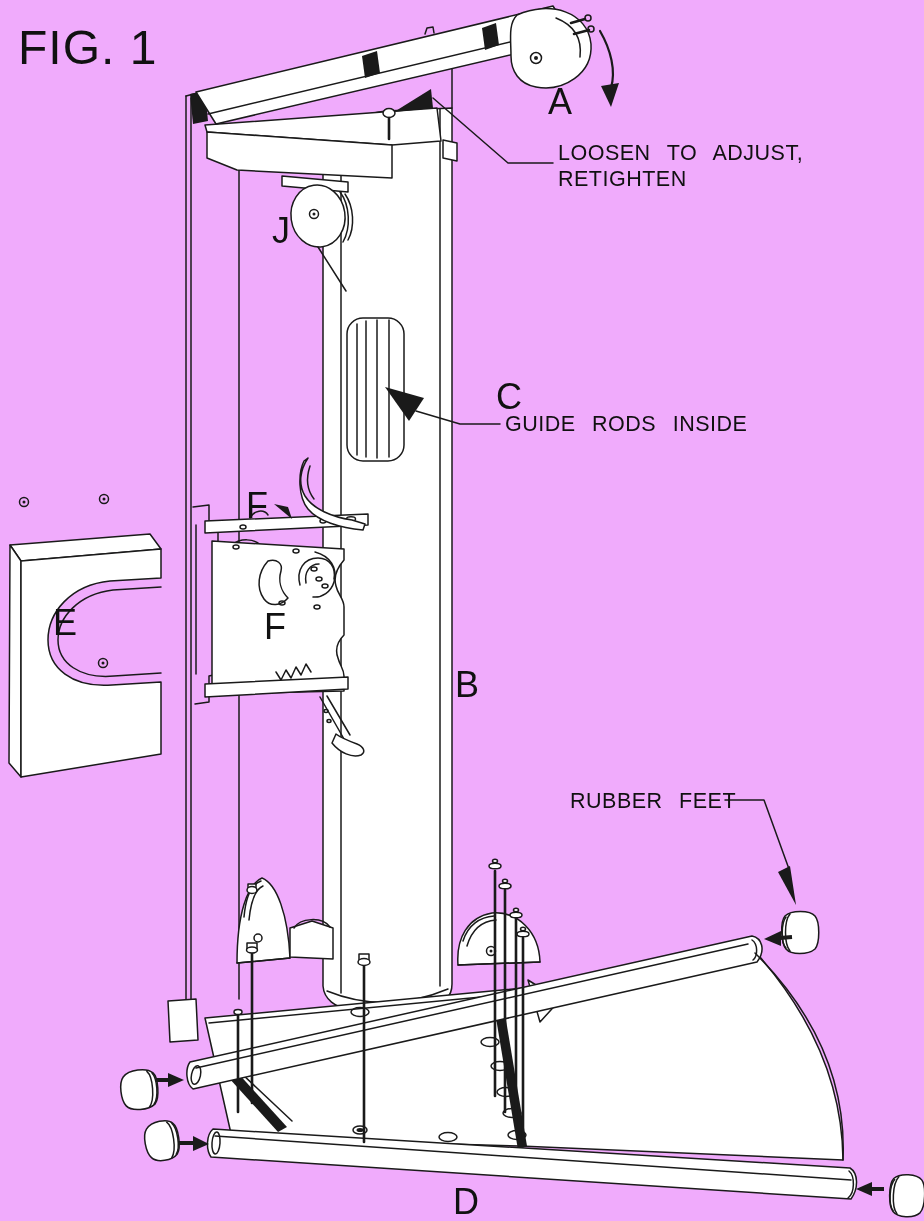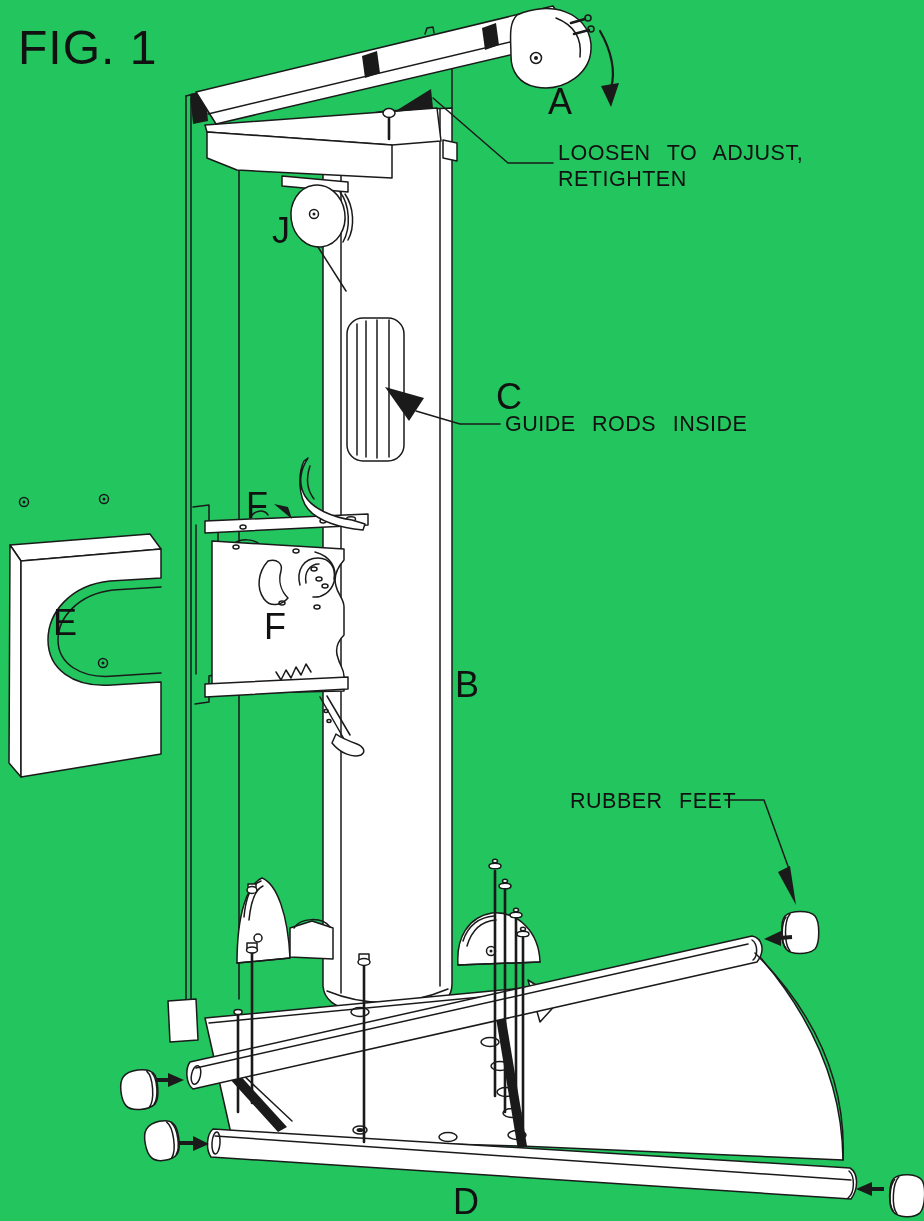--- a/index.html
+++ b/index.html
@@ -1,16 +1,16 @@
 <!DOCTYPE html>
 <html><head>
 <meta charset="utf-8">
 <style>
   html,body{margin:0;padding:0;background:#fff;}
-  .canvas{position:relative;width:924px;height:1221px;background:#22c55e;overflow:hidden;
+  .canvas{position:relative;width:924px;height:1221px;background:#f0abfc;overflow:hidden;
           font-family:"Liberation Sans", sans-serif;}
   svg{position:absolute;left:0;top:0;}
   .s{fill:none;stroke:#1a1a1a;stroke-width:1.5;stroke-linecap:round;stroke-linejoin:round;}
   .w{fill:#ffffff;stroke:#1a1a1a;stroke-width:1.5;stroke-linecap:round;stroke-linejoin:round;}
   .k{fill:#1a1a1a;stroke:none;}
   .t2{fill:none;stroke:#1a1a1a;stroke-width:2.6;stroke-linecap:round;}
   .t3{fill:none;stroke:#1a1a1a;stroke-width:4;stroke-linecap:butt;}
   .arr{fill:none;stroke:#1a1a1a;stroke-width:2.2;stroke-linecap:round;}
   text{fill:#111111;}
   .fig{font-size:48px;letter-spacing:1px;}

